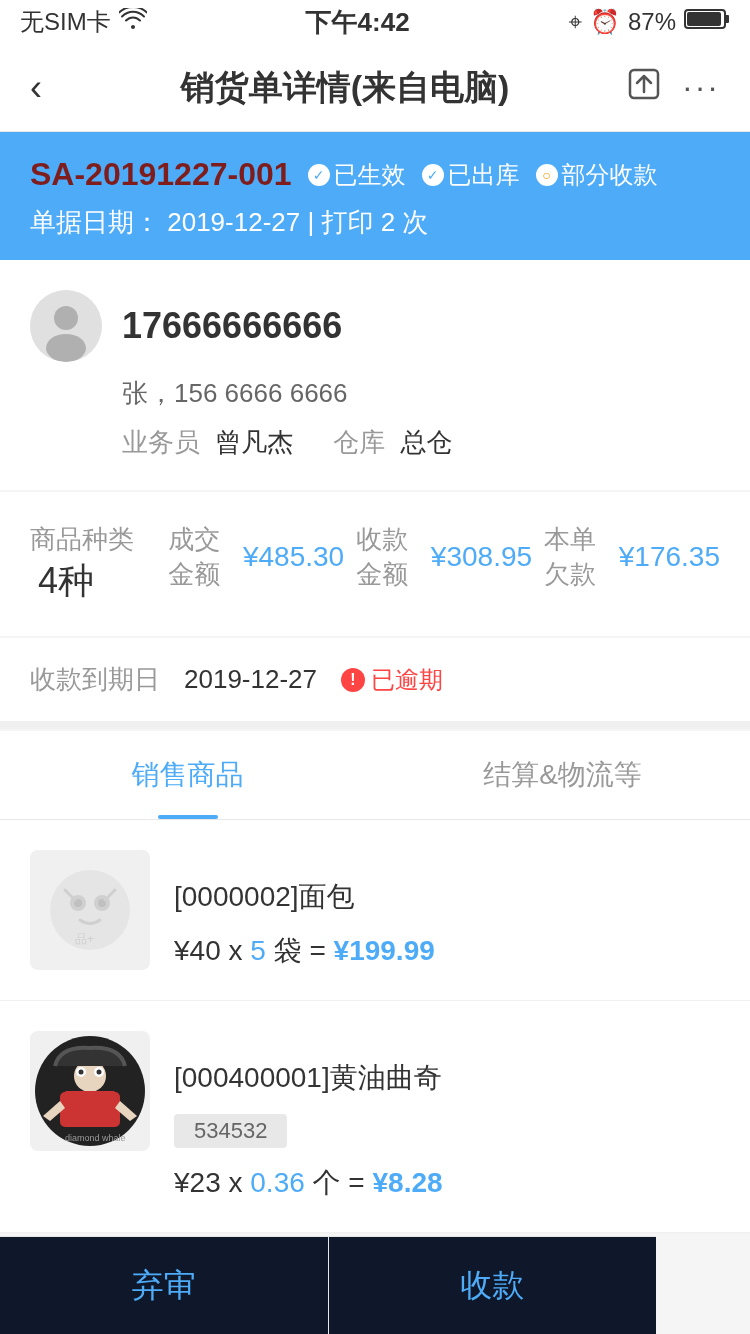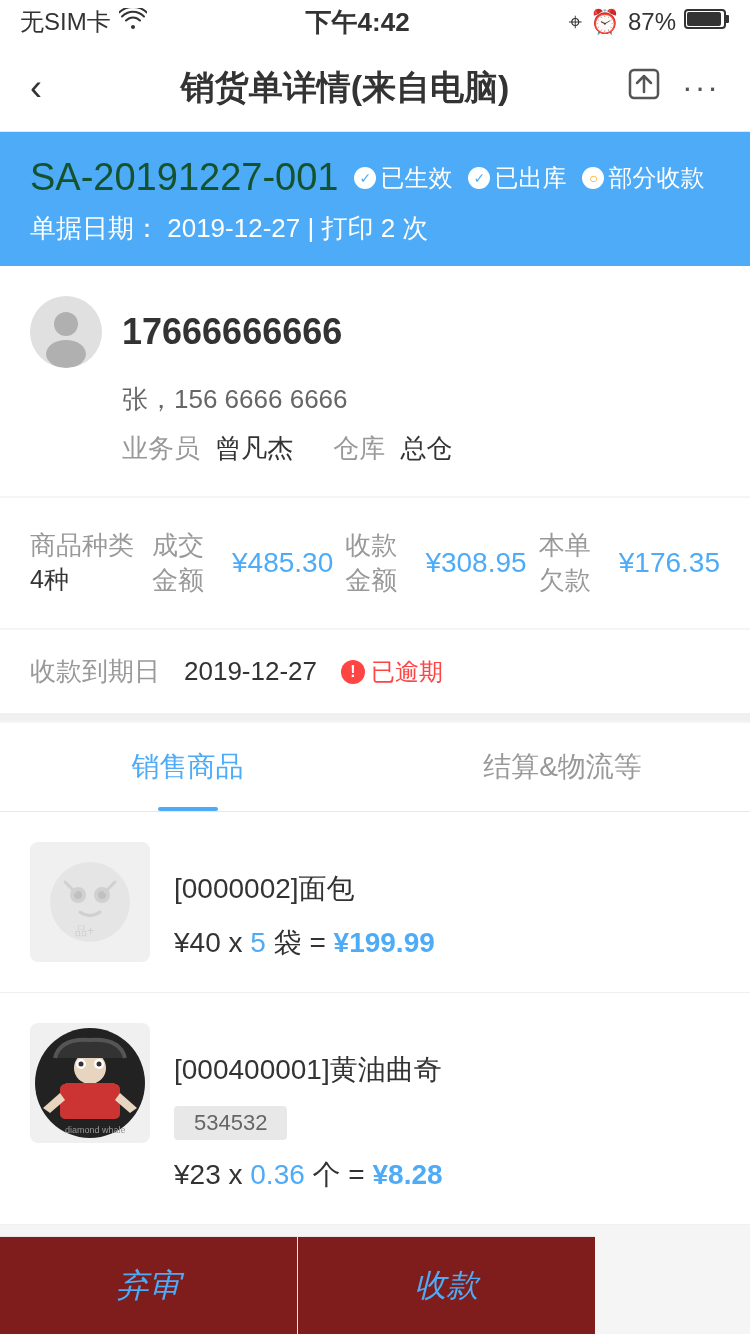--- a/index.html
+++ b/index.html
@@ -62,23 +62,23 @@
       background: #4dabf7;
       padding: 24px 30px 20px;
     }
     .order-header-top {
       display: flex;
       align-items: center;
       gap: 16px;
       margin-bottom: 12px;
     }
     .order-id {
-      font-size: 38px;
-      font-weight: 400;
-      color: #14532d;
+      font-size: 32px;
+      font-weight: 700;
+      color: #7f1d1d;
     }
     .status-badges {
       display: flex;
       align-items: center;
       gap: 16px;
     }
     .badge {
       display: flex;
       align-items: center;
       gap: 4px;
@@ -153,21 +153,21 @@
       margin-bottom: 2px;
       display: flex;
       align-items: flex-start;
       justify-content: space-between;
     }
     .stats-left {
       font-size: 26px;
       color: #666;
     }
     .stats-left-label { color: #999; }
-    .stats-left-value { font-size: 25px; color: #333; }
+    .stats-left-value { font-size: 36px; color: #333; margin-left: 8px; }
     .stats-right {
       display: flex;
       flex-direction: row;
       gap: 12px;
       align-items: flex-end;
     }
     .stat-row {
       display: flex;
       align-items: center;
       gap: 20px;
@@ -288,27 +288,26 @@
       color: #333;
     }
     .price-qty { color: #4dabf7; }
     .price-total { color: #4dabf7; font-weight: 600; }
 
     
     .bottom-bar {
       position: fixed;
       bottom: 0;
       left: 0;
-      width: 595px;
+      width: 656px;
       height: 98px;
-      background: #7f1d1d;
+      background: #0f172a;
       border-top: 1px solid #e8e8e8;
       display: flex;
       align-items: center;
-      font-style: italic;
     }
     .bottom-btn {
       flex: 1;
       height: 100%;
       display: flex;
       align-items: center;
       justify-content: center;
       font-size: 32px;
       cursor: pointer;
     }

